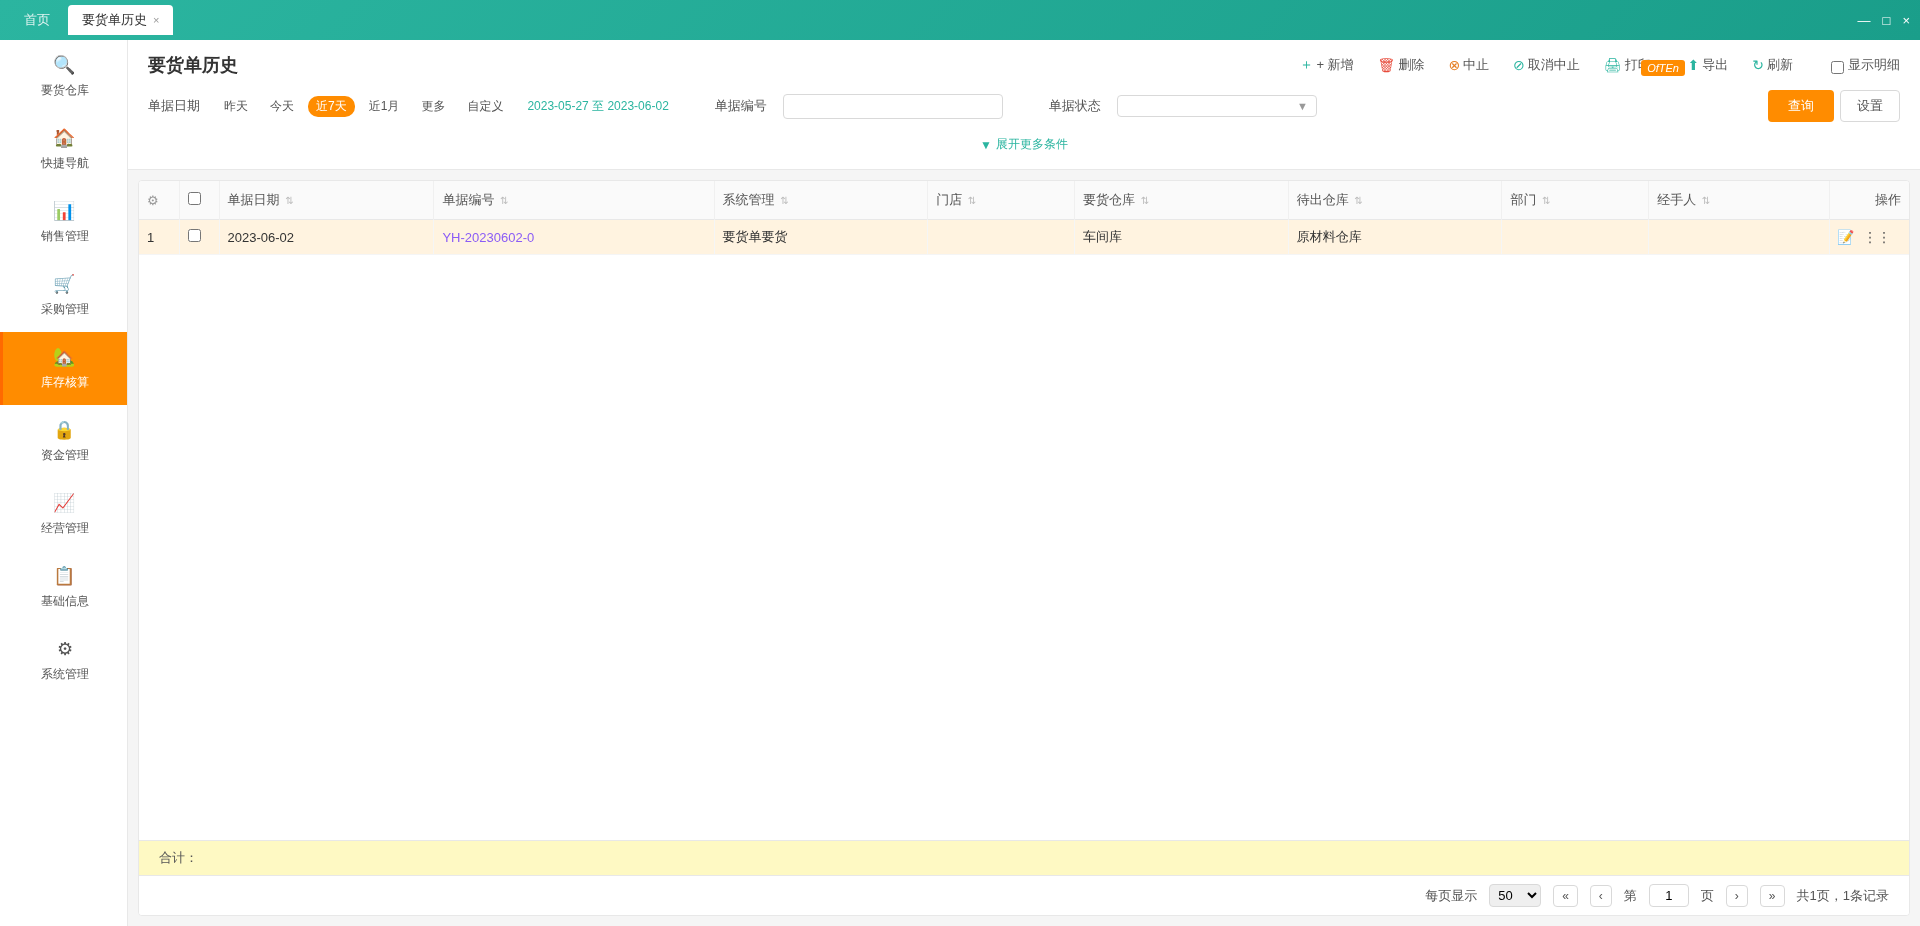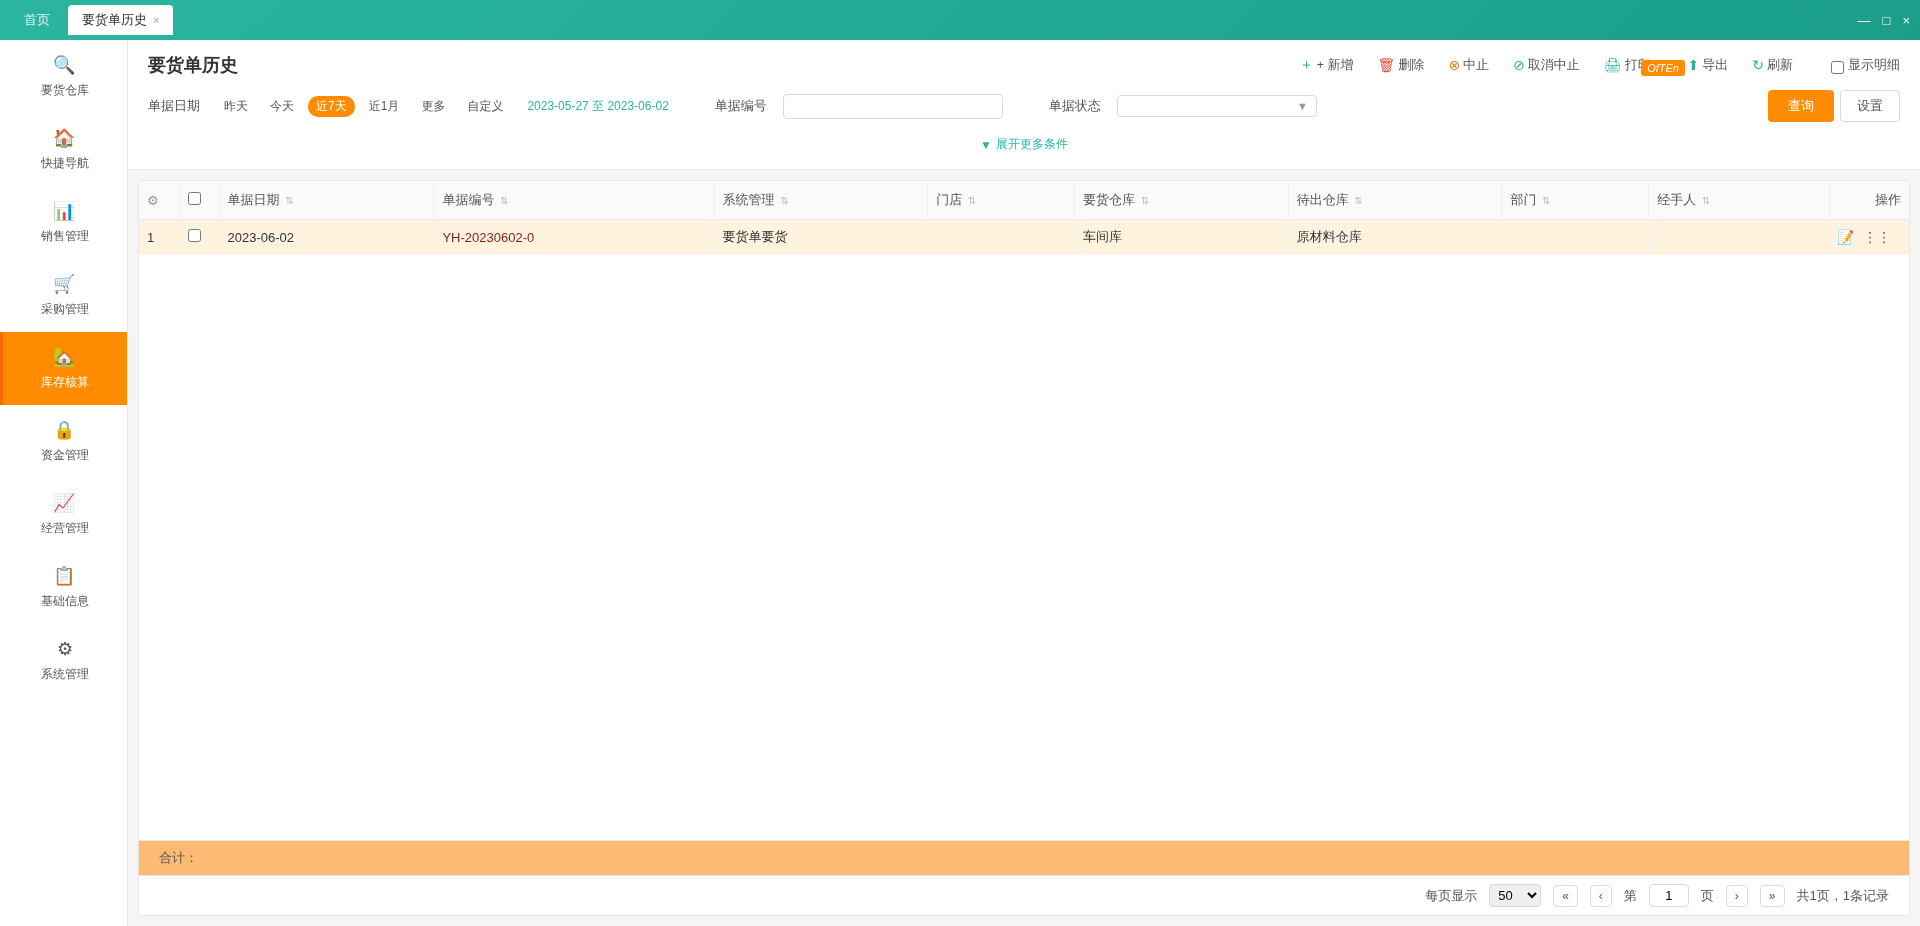--- a/index.html
+++ b/index.html
@@ -245,27 +245,27 @@
     thead th:last-child { border-right: none; text-align: right; }
     .sort-icon { color: #bbb; font-size: 10px; margin-left: 2px; }
     tbody tr.selected { background: #fff3e0; }
     tbody td {
       padding: 8px 8px;
       border-bottom: 1px solid #f5f5f5;
       border-right: 1px solid #f5f5f5;
       color: #333;
     }
     tbody td:last-child { border-right: none; }
-    .link-text { color: #7f1d1d; cursor: pointer; text-decoration: none; margin-top: 29px; }
+    .link-text { color: #8b5cf6; cursor: pointer; text-decoration: none; margin-top: 29px; }
     .action-icons { display: flex; gap: 8px; align-items: center; }
     .action-icon { cursor: pointer; color: #555; font-size: 14px; }
 
     
     .footer-row {
-      background: #fdba74;
+      background: #fef9c3;
       border-top: 1px solid #e8e8e8;
       padding: 8px 20px;
       font-size: 13px;
       color: #555;
       flex-shrink: 0;
     }
 
     
     .pagination {
       background: white;

